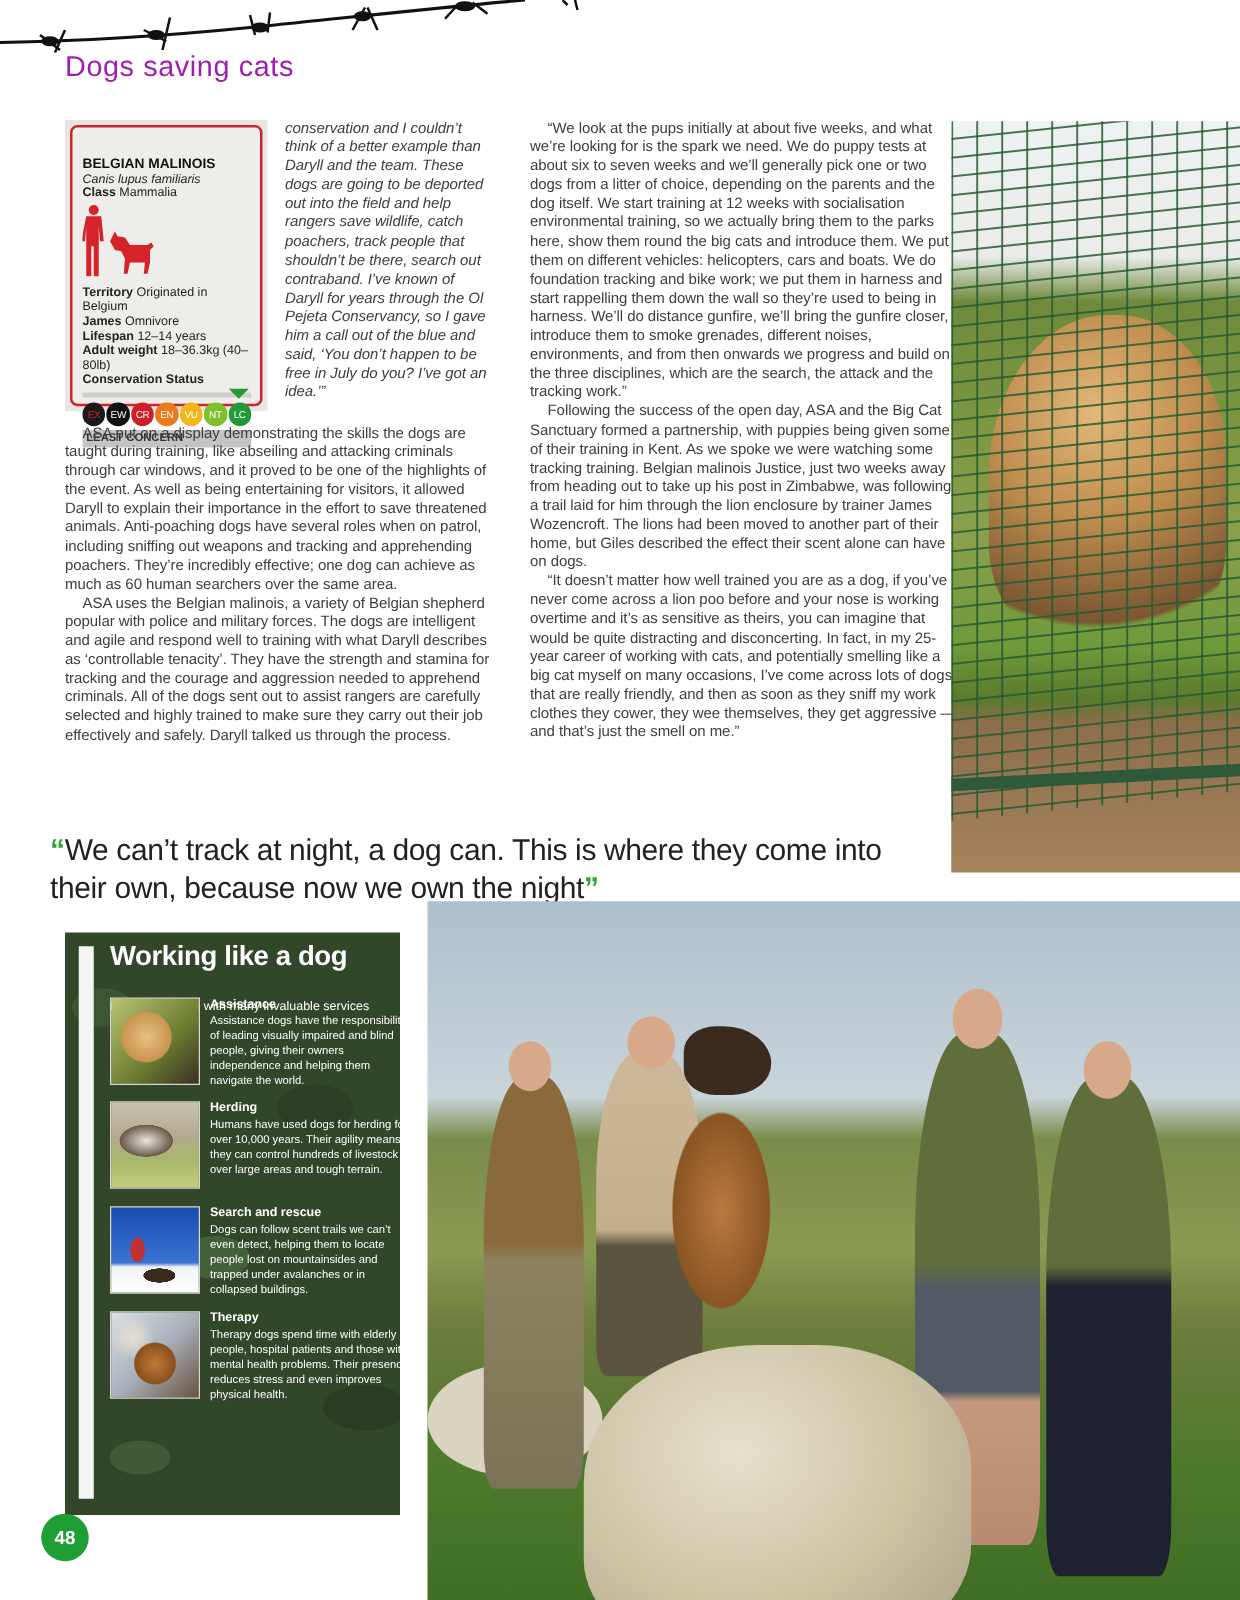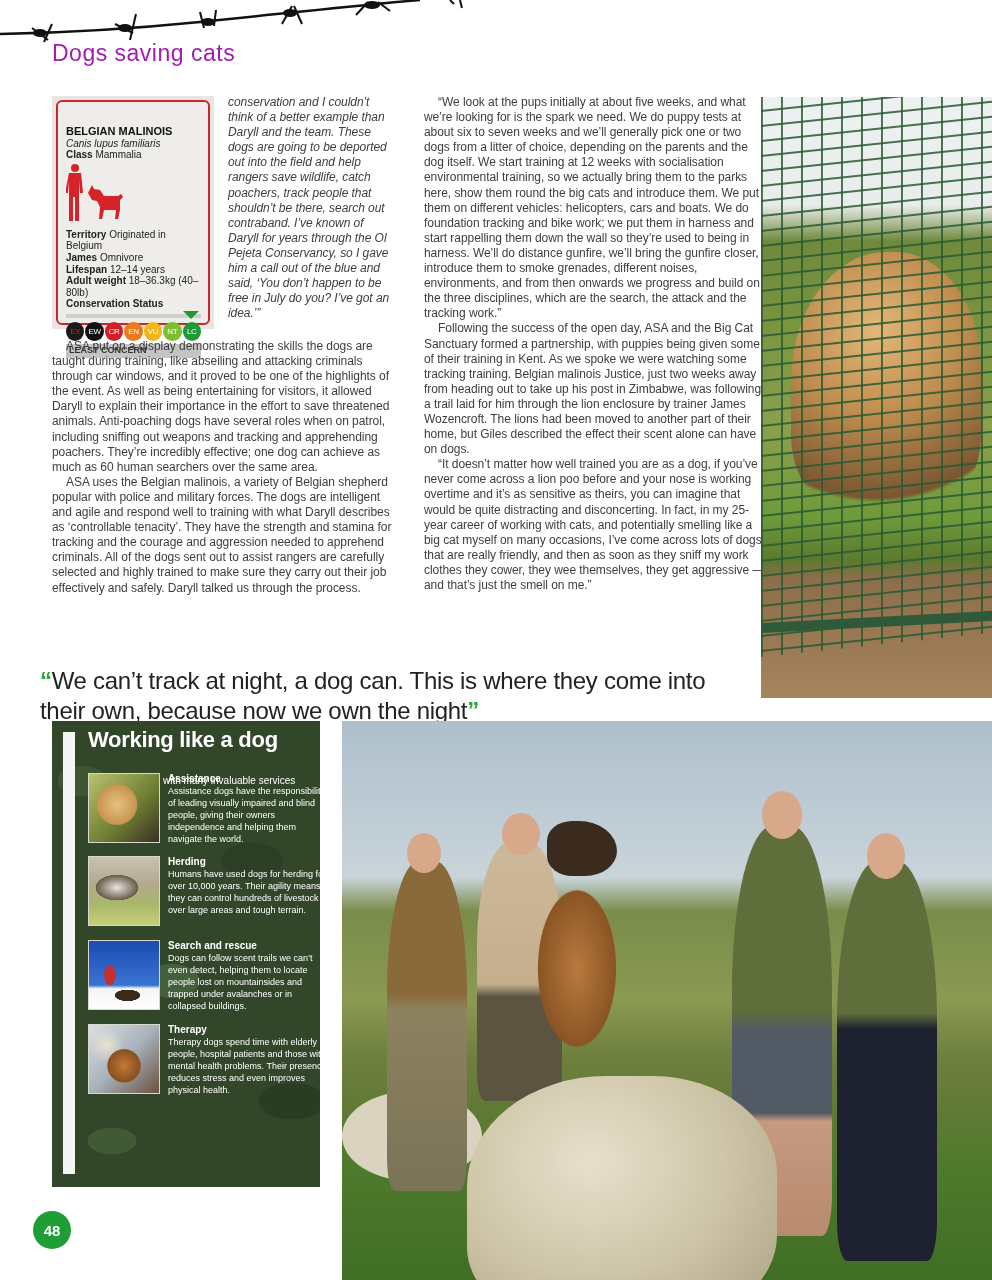--- a/index.html
+++ b/index.html
@@ -39,21 +39,21 @@
       linear-gradient(90deg, rgba(40,90,50,0.85) 1.5px, transparent 1.5px),
       linear-gradient(0deg, rgba(40,90,50,0.85) 1.5px, transparent 1.5px);
     background-size: 20px 15px; transform: skewY(-6deg); transform-origin: 0 0; height: 560px; }
   .lion-rail { position: absolute; left: 0; top: 520px; width: 100%; height: 10px; background: #2f5a3a; transform: skewY(-3deg); }
 
   
   .pull-quote { position: absolute; left: 40px; top: 638px; width: 700px; font-size: 24px; line-height: 30px; color: #222; font-weight: 300; letter-spacing: -0.3px; margin-top: 28px; }
   .pull-quote .qmark { color: #2fa43b; font-weight: 700; }
 
   
-  .wld-panel { position: absolute; left: 52px; top: 721px; width: 268px; height: 466px; overflow: hidden;
+  .wld-panel { position: absolute; left: 52px; top: 746px; width: 268px; height: 466px; overflow: hidden;
     background:
       radial-gradient(ellipse 40px 25px at 30px 60px, #3d5530 60%, transparent 62%),
       radial-gradient(ellipse 50px 30px at 200px 140px, #2c3f24 60%, transparent 62%),
       radial-gradient(ellipse 45px 28px at 120px 260px, #44603a 60%, transparent 62%),
       radial-gradient(ellipse 55px 30px at 240px 380px, #2a3c22 60%, transparent 62%),
       radial-gradient(ellipse 40px 22px at 60px 420px, #3f5a34 60%, transparent 62%),
       #32472a; }
   .wld-stripe { position: absolute; left: 11px; top: 11px; width: 12px; height: 442px; background: #f5f5f3; }
   .wld-title { position: absolute; left: 36px; top: 6px; font-size: 22px; font-weight: 700; color: #fff; letter-spacing: -0.3px; }
   .wld-subtitle { position: absolute; left: 36px; top: 34px; font-size: 10px; color: #fff; margin-top: 20px; }

